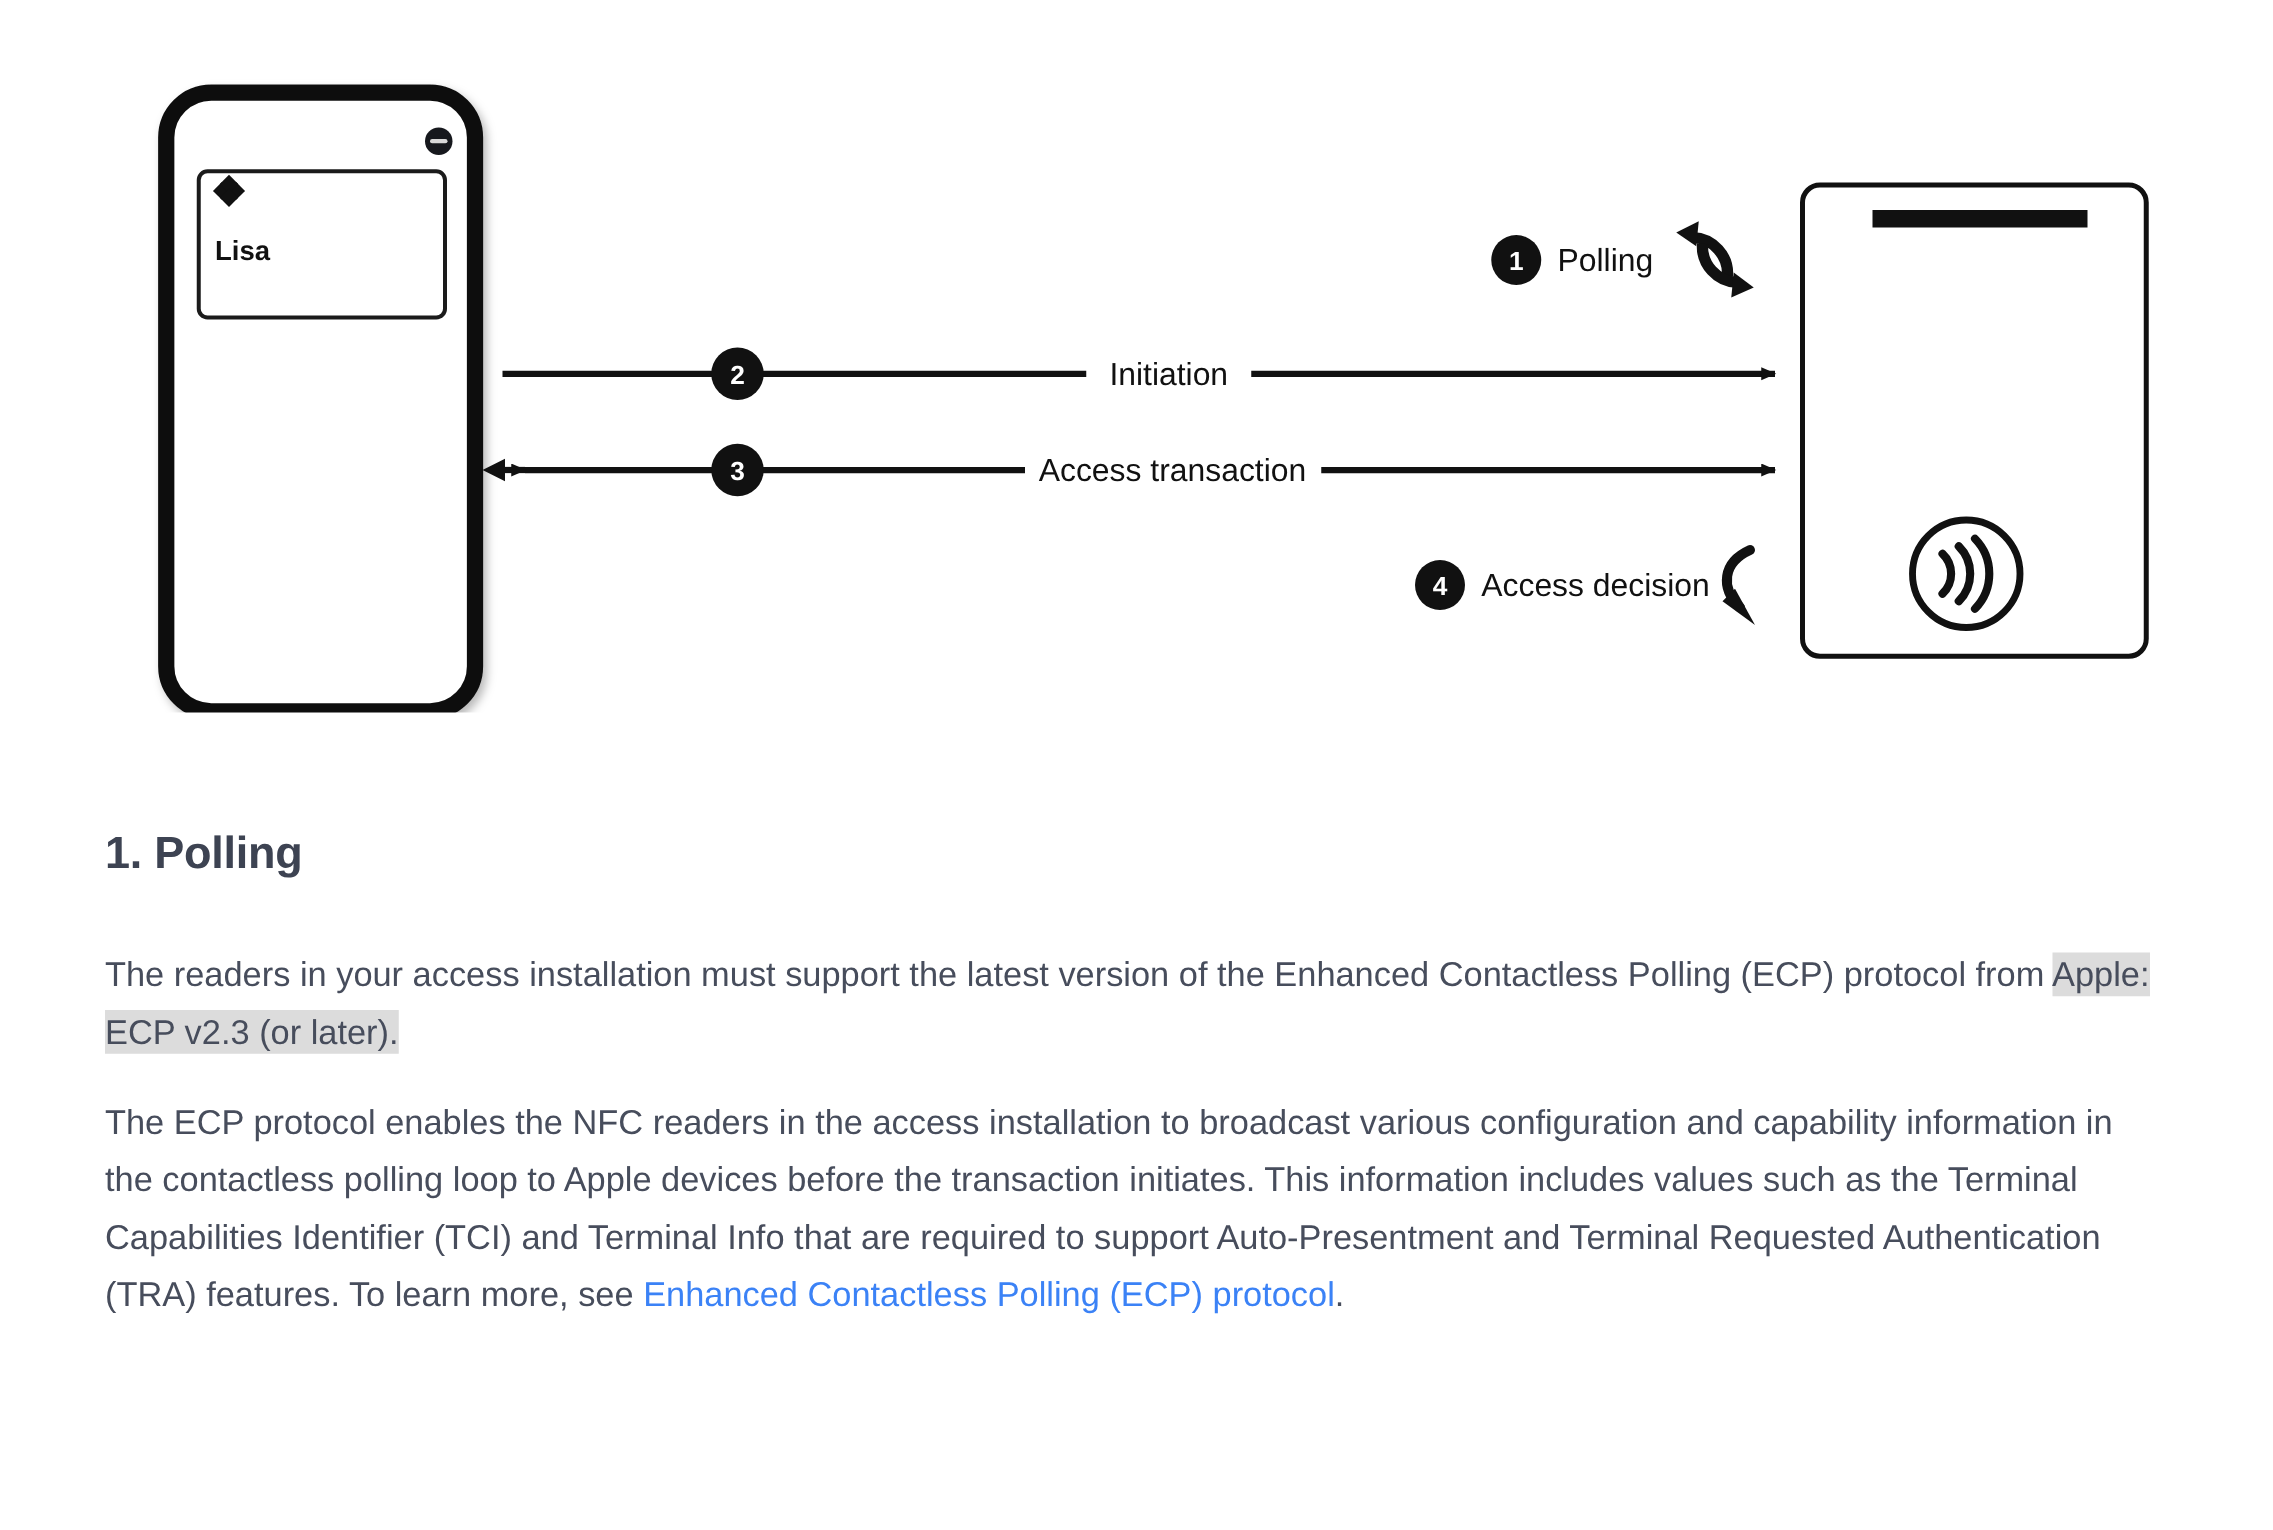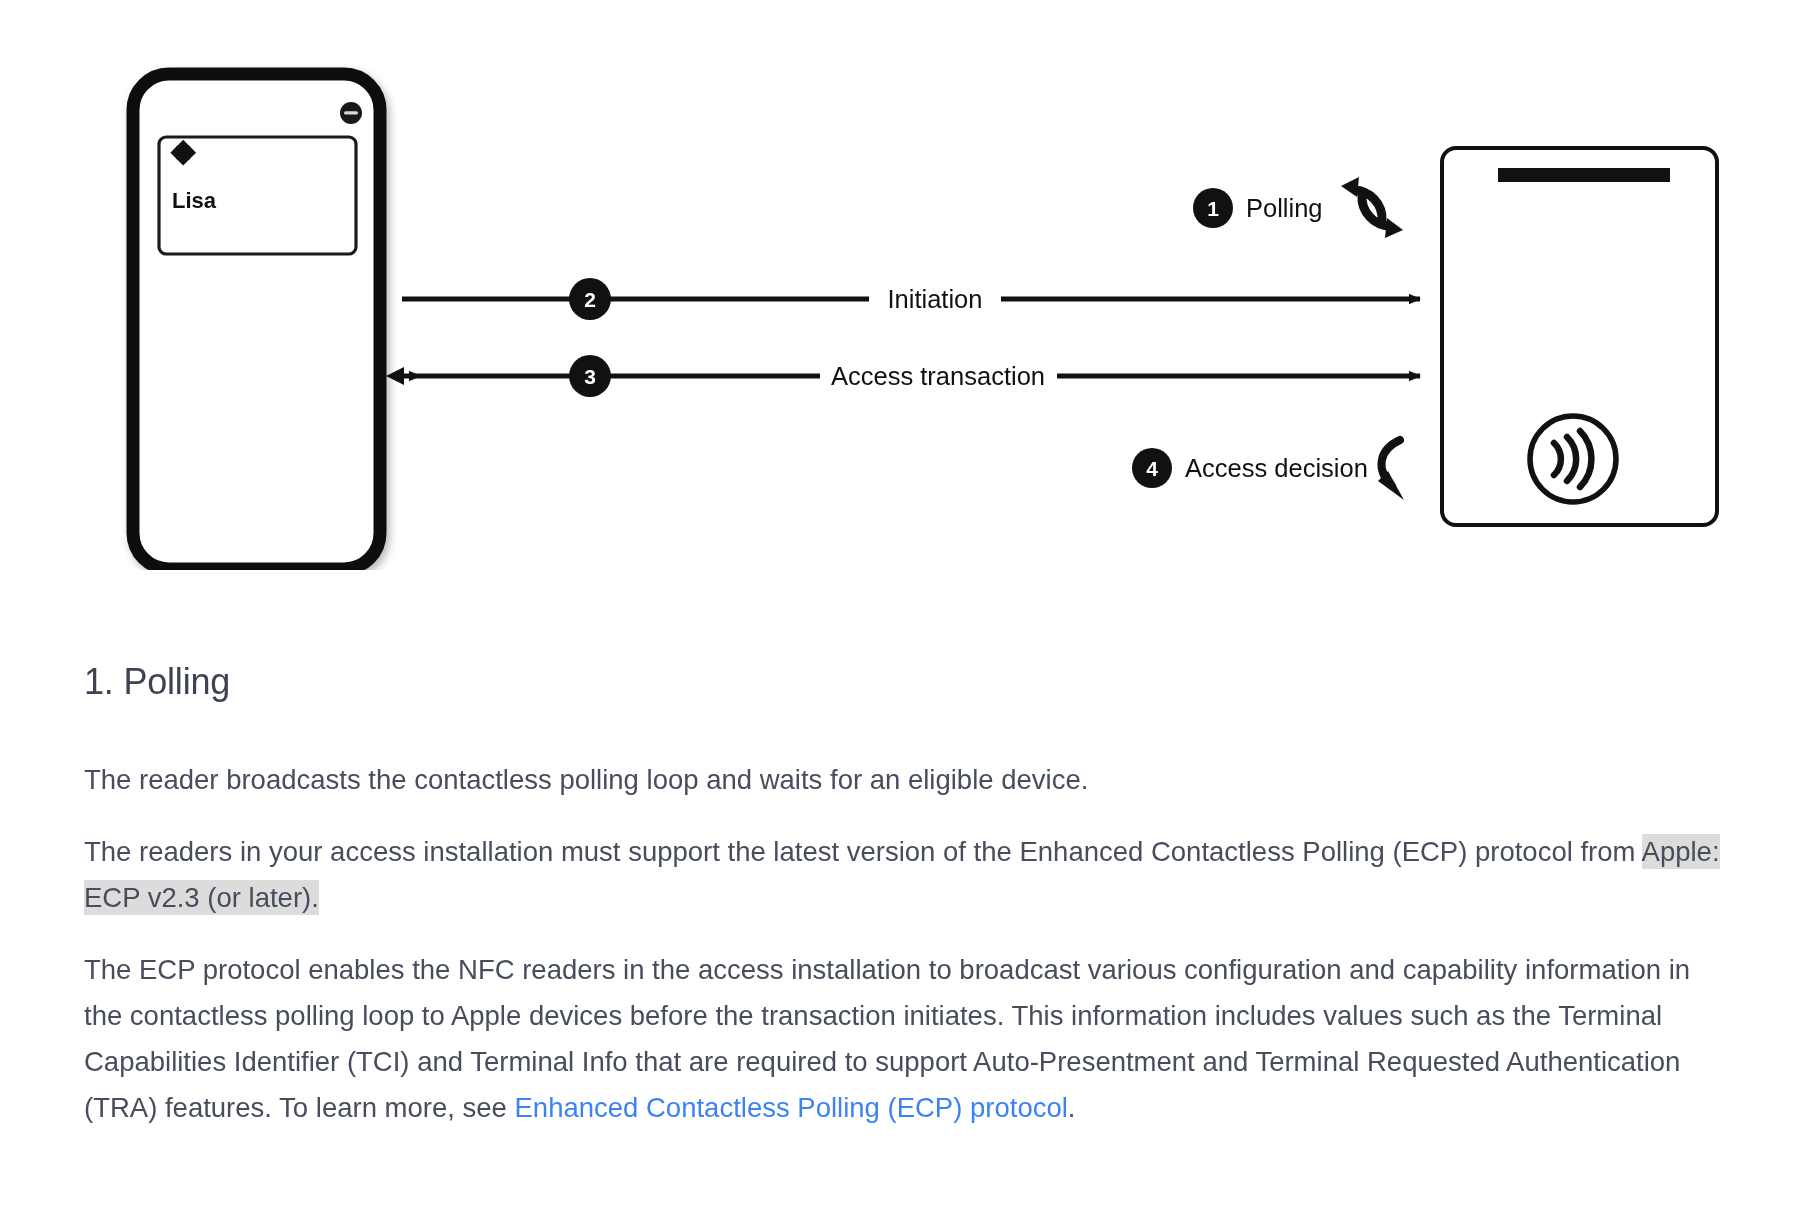--- a/index.html
+++ b/index.html
@@ -31,21 +31,21 @@
 
   
   #article {
     position: absolute;
     left: 84px;
     top: 660px;
     width: 1660px;
   }
   .heading {
     font-size: 36px;
-    font-weight: normal;
+    font-weight: bold;
     color: #3d4352;
     letter-spacing: -0.2px;
     margin: 0 0 54px 0;
     line-height: 1.2;
   }
   .para {
     font-size: 27.5px;
     line-height: 46px;
     color: #474d5c;
     margin: 0 0 26px 0;
@@ -159,20 +159,19 @@
           <path d="M1378 481 L1404 500 L1388 471 z" fill="#111111"></path>
         </g>
       </g>
     </svg>
   </div>
 
   <div id="article">
 
     <h2 class="heading">1. Polling</h2>
 
-    <p class="para">The reader broadcasts the contactless polling loop and waits for an eligible device.</p>
 
     <p class="para"><span>The readers in your access installation must support the latest version of the Enhanced Contactless Polling (ECP) protocol from </span><span class="hl">Apple: ECP v2.3 (or later).</span></p>
 
     <p class="para last"><span>The ECP protocol enables the NFC readers in the access installation to broadcast various configuration and capability information in the contactless polling loop to Apple devices before the transaction initiates. This information includes values such as the Terminal Capabilities Identifier (TCI) and Terminal Info that are required to support Auto-Presentment and Terminal Requested Authentication (TRA) features. To learn more, see </span><a class="lnk" href="#">Enhanced Contactless Polling (ECP) protocol</a><span>.</span></p>
 
   </div>
 </div>
 
 </body></html>

